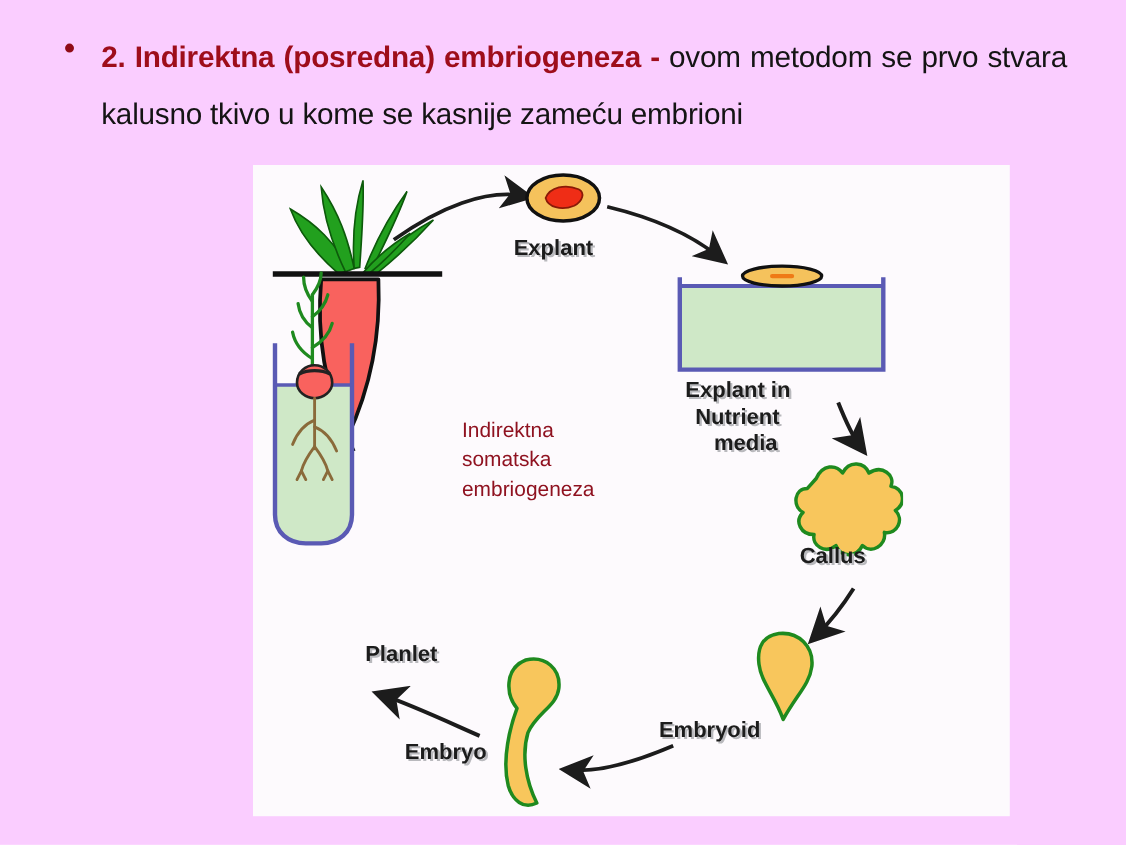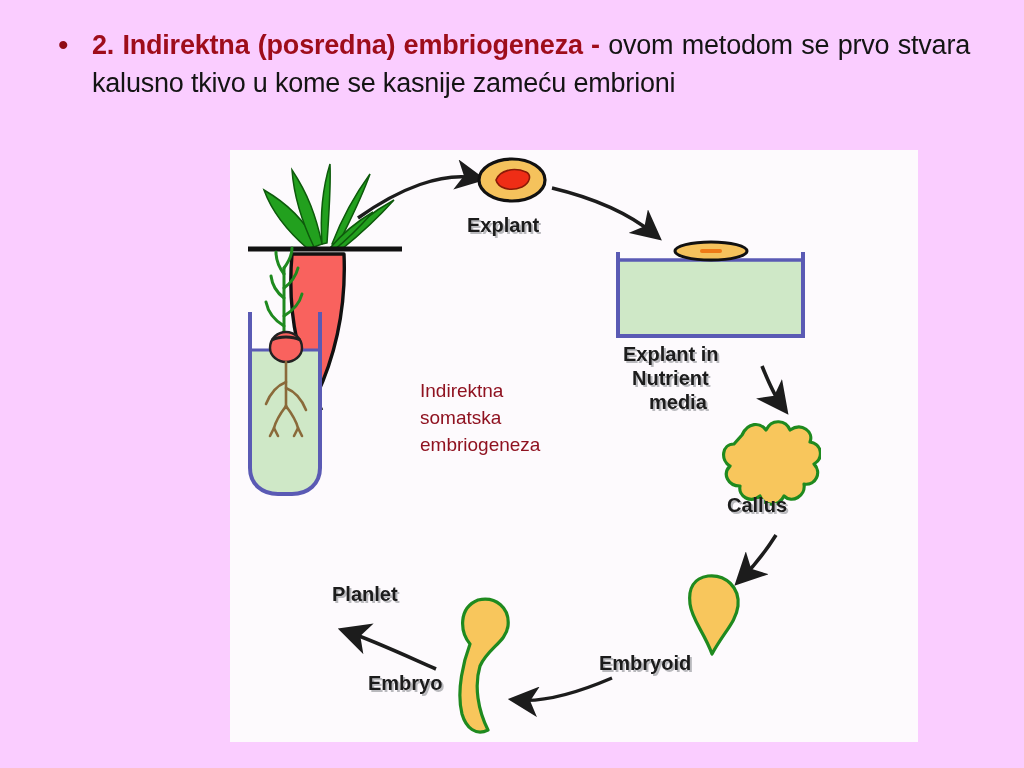--- a/index.html
+++ b/index.html
@@ -31,21 +31,21 @@
     font-size: 30px;
     line-height: 38px;
     width: 34px;
     flex: 0 0 34px;
     text-align: left;
     font-family: "Liberation Sans", sans-serif;
   }
   .bullet-body {
     flex: 1 1 auto;
     font-size: 27px;
-    line-height: 38px;
+    line-height: 52px;
     color: #111111;
     text-align: justify;
     letter-spacing: -0.2px;
   }
   .bullet-body .lead {
     color: #9e0d1b;
     font-weight: bold;
   }
   .bullet-body .rest {
     color: #141414;

